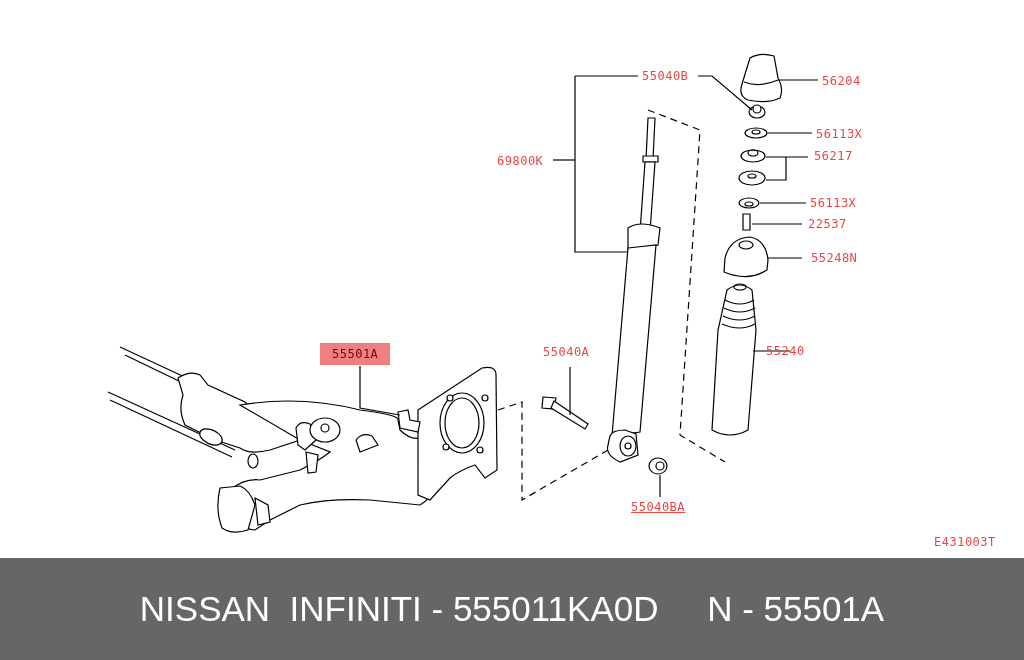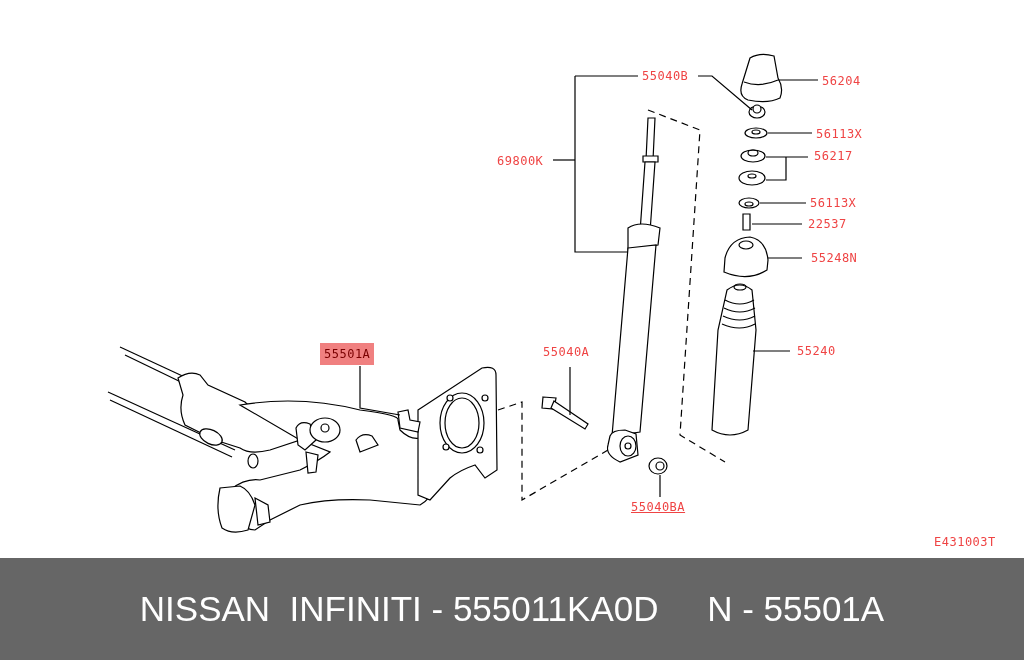--- a/index.html
+++ b/index.html
@@ -1,19 +1,19 @@
 <!DOCTYPE html>
 <html><head>
 <meta charset="utf-8">
 <style>
   html, body { margin:0; padding:0; }
   body { width:1024px; height:660px; background:#ffffff; overflow:hidden; position:relative; font-family:"DejaVu Sans Mono", monospace; }
   #diagram { position:absolute; left:0; top:0; width:1024px; height:558px; }
   .lbl { position:absolute; font-family:"DejaVu Sans Mono", monospace; font-size:12px; color:#ef4444; letter-spacing:0.5px; line-height:14px; white-space:nowrap; }
-  .hl { background:#f08080; padding:4px 4px; }
+  .hl { background:#f08080; padding:4px 12px; }
   #footer { position:absolute; left:0; top:558px; width:1024px; height:102px; background:#666666; display:flex; align-items:center; justify-content:center; }
   #footer span { color:#ffffff; font-family:"Liberation Sans", sans-serif; font-size:35px; letter-spacing:0px; white-space:pre; }
   svg { position:absolute; left:0; top:0; }
   .ln { fill:none; stroke:#000; stroke-width:1.2; }
   .dash { fill:none; stroke:#000; stroke-width:1.2; stroke-dasharray:7 5; }
   .part { fill:#fff; stroke:#000; stroke-width:1.2; }
 </style>
 </head>
 <body>
 
@@ -117,21 +117,21 @@
   </svg>
 
   <span class="lbl" style="left:642px;top:69px;">55040B</span>
   <span class="lbl" style="left:822px;top:74px;">56204</span>
   <span class="lbl" style="left:497px;top:154px;">69800K</span>
   <span class="lbl" style="left:816px;top:127px;">56113X</span>
   <span class="lbl" style="left:814px;top:149px;">56217</span>
   <span class="lbl" style="left:810px;top:196px;">56113X</span>
   <span class="lbl" style="left:808px;top:217px;">22537</span>
   <span class="lbl" style="left:769px;top:251px;margin-left:42px;">55248N</span>
-  <span class="lbl" style="left:797px;top:344px;">55240</span>
+  <span class="lbl" style="left:766px;top:344px;">55240</span>
   <span class="lbl hl" style="left:320px;top:343px;color:#7a0000;">55501A</span>
   <span class="lbl" style="left:543px;top:345px;">55040A</span>
   <span class="lbl" style="left:631px;top:500px;text-decoration:underline;">55040BA</span>
   <span class="lbl" style="left:934px;top:535px;">E431003T</span>
 </div>
 
 <div id="footer">
   <span>NISSAN  INFINITI - 555011KA0D     N - 55501A</span>
 </div>
 

